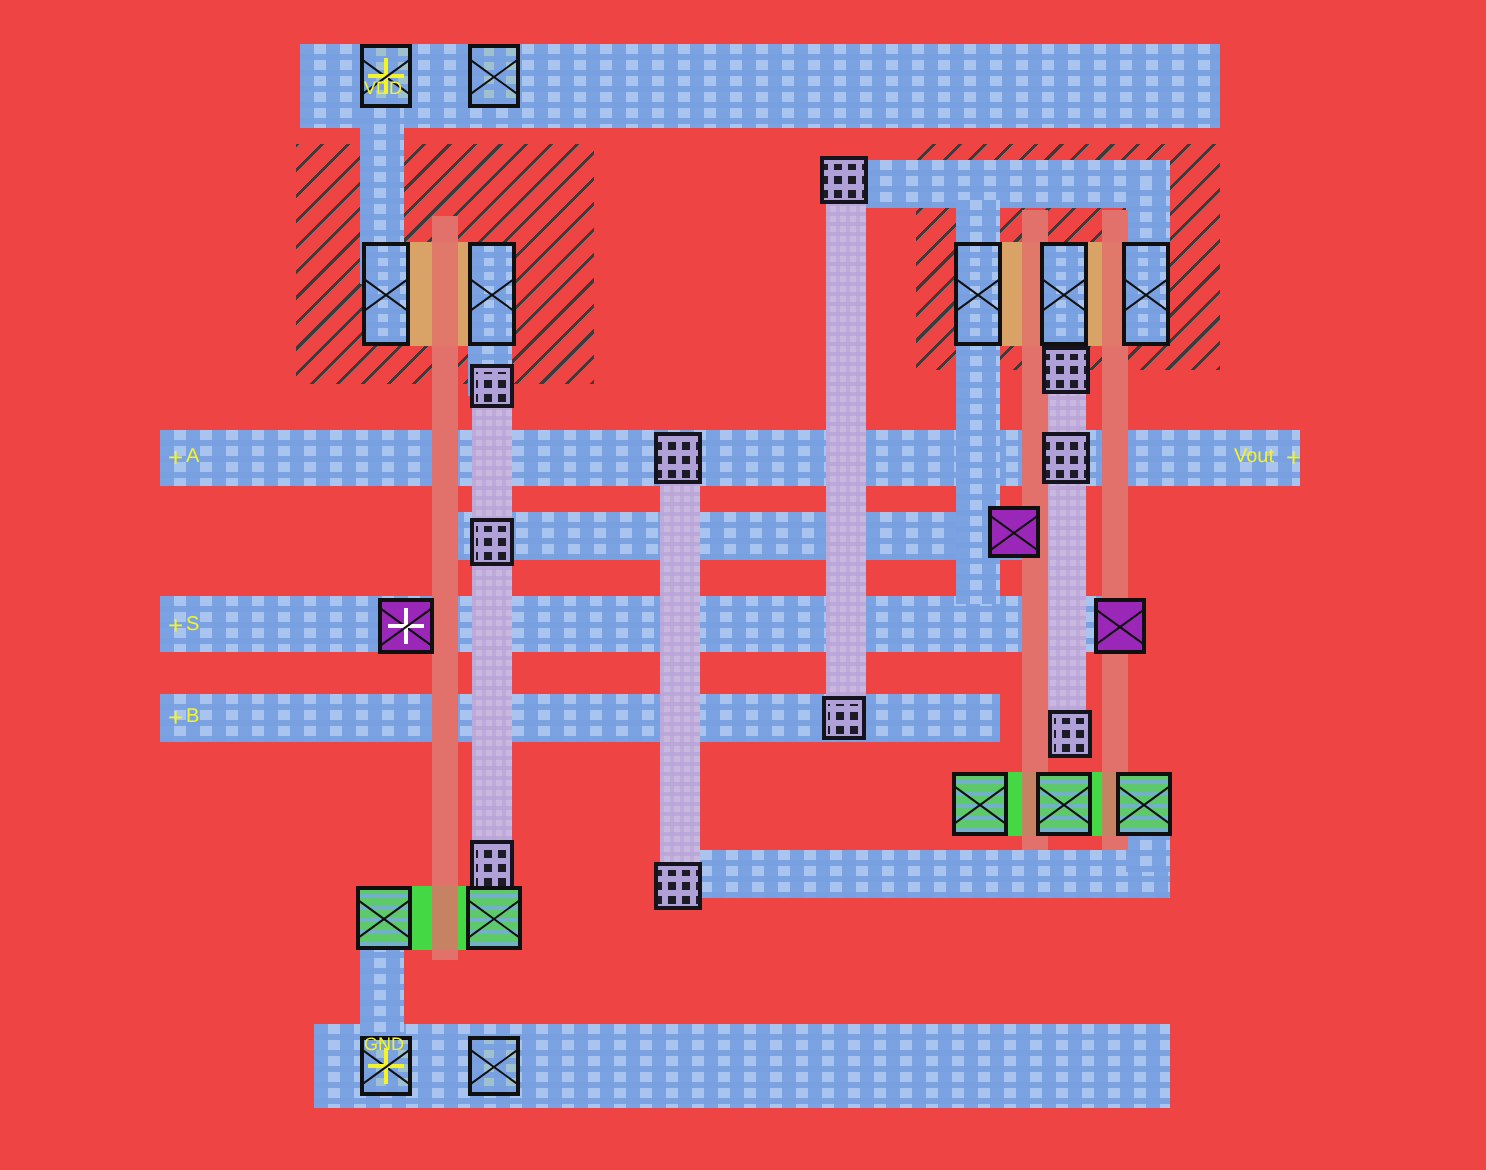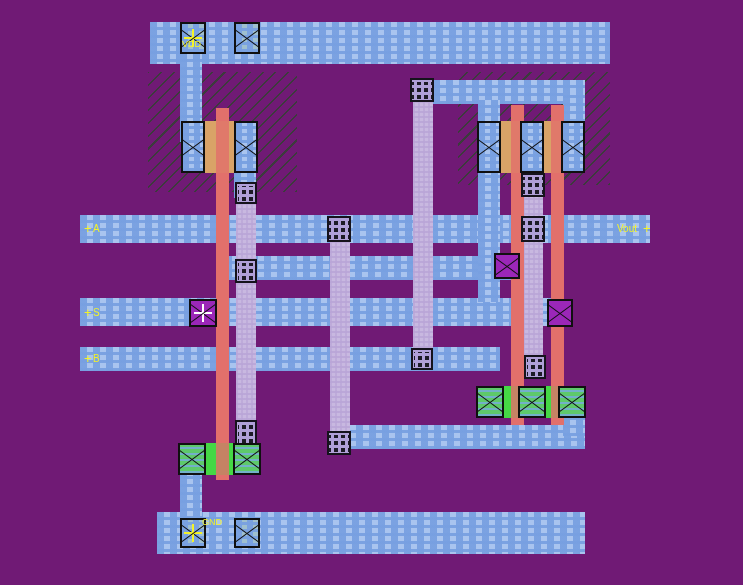--- a/index.html
+++ b/index.html
@@ -1,17 +1,17 @@
 <!DOCTYPE html>
 <html><head>
 <meta charset="utf-8">
 <style>
   html,body{margin:0;padding:0;background:#c8c8c8;}
   body{font-family:"Liberation Sans",sans-serif;}
-  #canvas{position:relative;width:743px;height:585px;background:#701a75;overflow:hidden;}
+  #canvas{position:relative;width:743px;height:585px;background:#ef4444;overflow:hidden;}
 
   
   .lyr{position:absolute;box-sizing:border-box;}
 
   
   .m1{
     background-color:#a9c4ef;
     background-image:
       repeating-linear-gradient(90deg,
         rgba(120,160,225,.95) 0 7px, rgba(0,0,0,0) 7px 13px),
@@ -175,21 +175,21 @@
   <div class="cont ndc" style="left:476px;top:386px;width:28px;height:32px;"></div>
   <div class="cont ndc" style="left:518px;top:386px;width:28px;height:32px;"></div>
   <div class="cont ndc" style="left:558px;top:386px;width:28px;height:32px;"></div>
 
   <div class="cont m1c" style="left:180px;top:518px;width:26px;height:30px;background-color:#9fc0cf;">
     <span class="xmark ylw">
         <i></i>
         <i></i>
       </span>
   </div>
-  <div class="lbl sm" style="left:182px;top:518px;margin-left:20px;">GND</div>
+  <div class="lbl sm" style="left:182px;top:518px;">GND</div>
 
   <div class="cont m1c" style="left:234px;top:518px;width:26px;height:30px;background-color:#9fc0cf;"></div>
 
   <span class="plus" style="left:84px;top:222px;">+</span>
   <span class="lbl" style="left:93px;top:224px;">A</span>
 
   <span class="plus" style="left:84px;top:306px;">+</span>
   <span class="lbl" style="left:93px;top:308px;">S</span>
 
   <span class="plus" style="left:84px;top:352px;">+</span>

